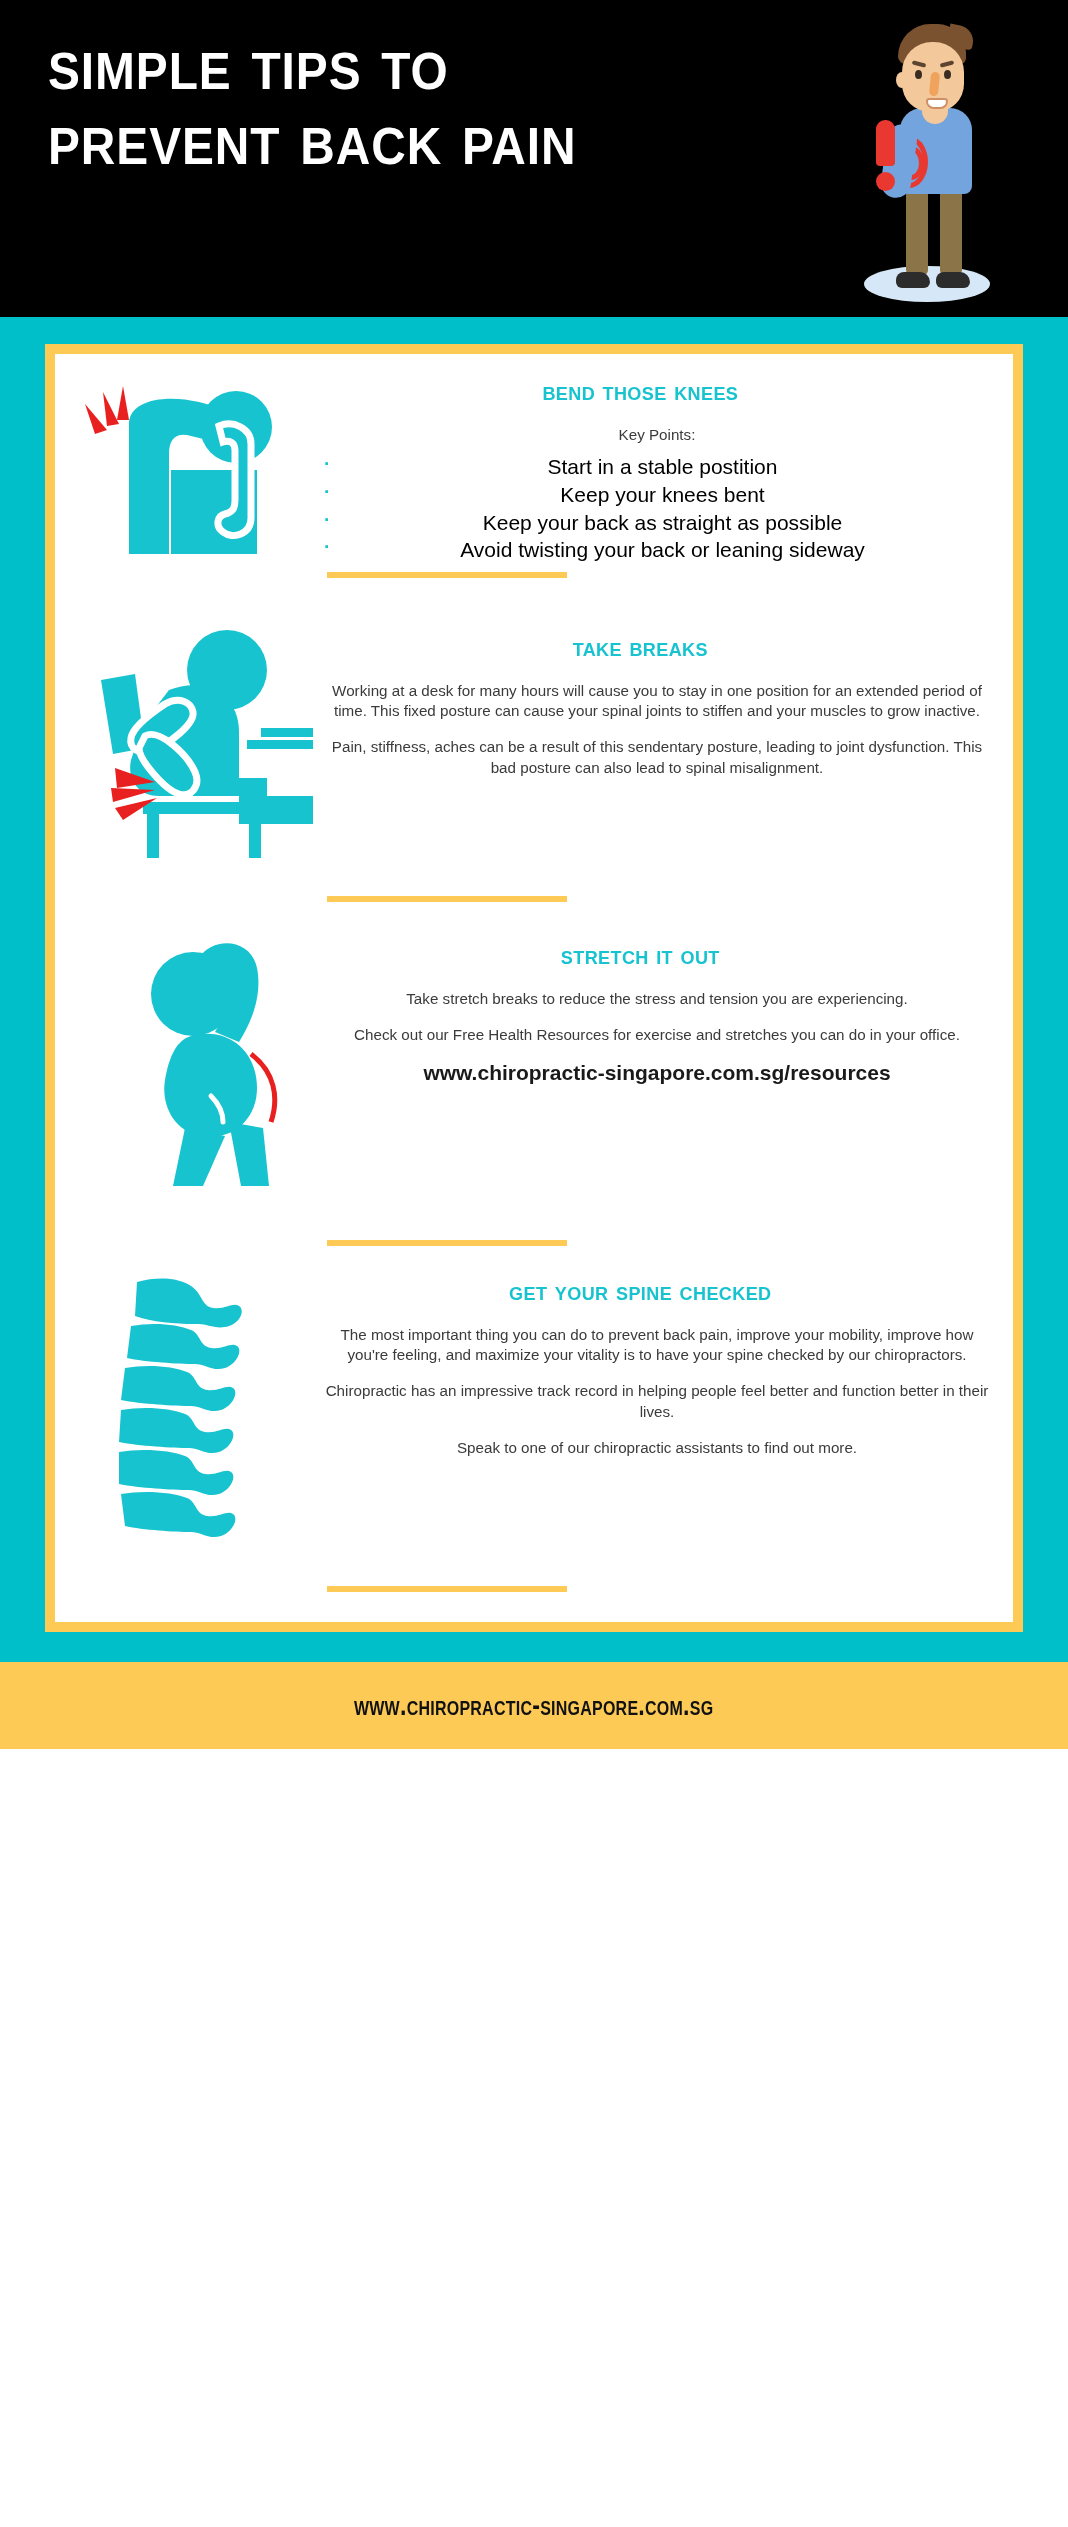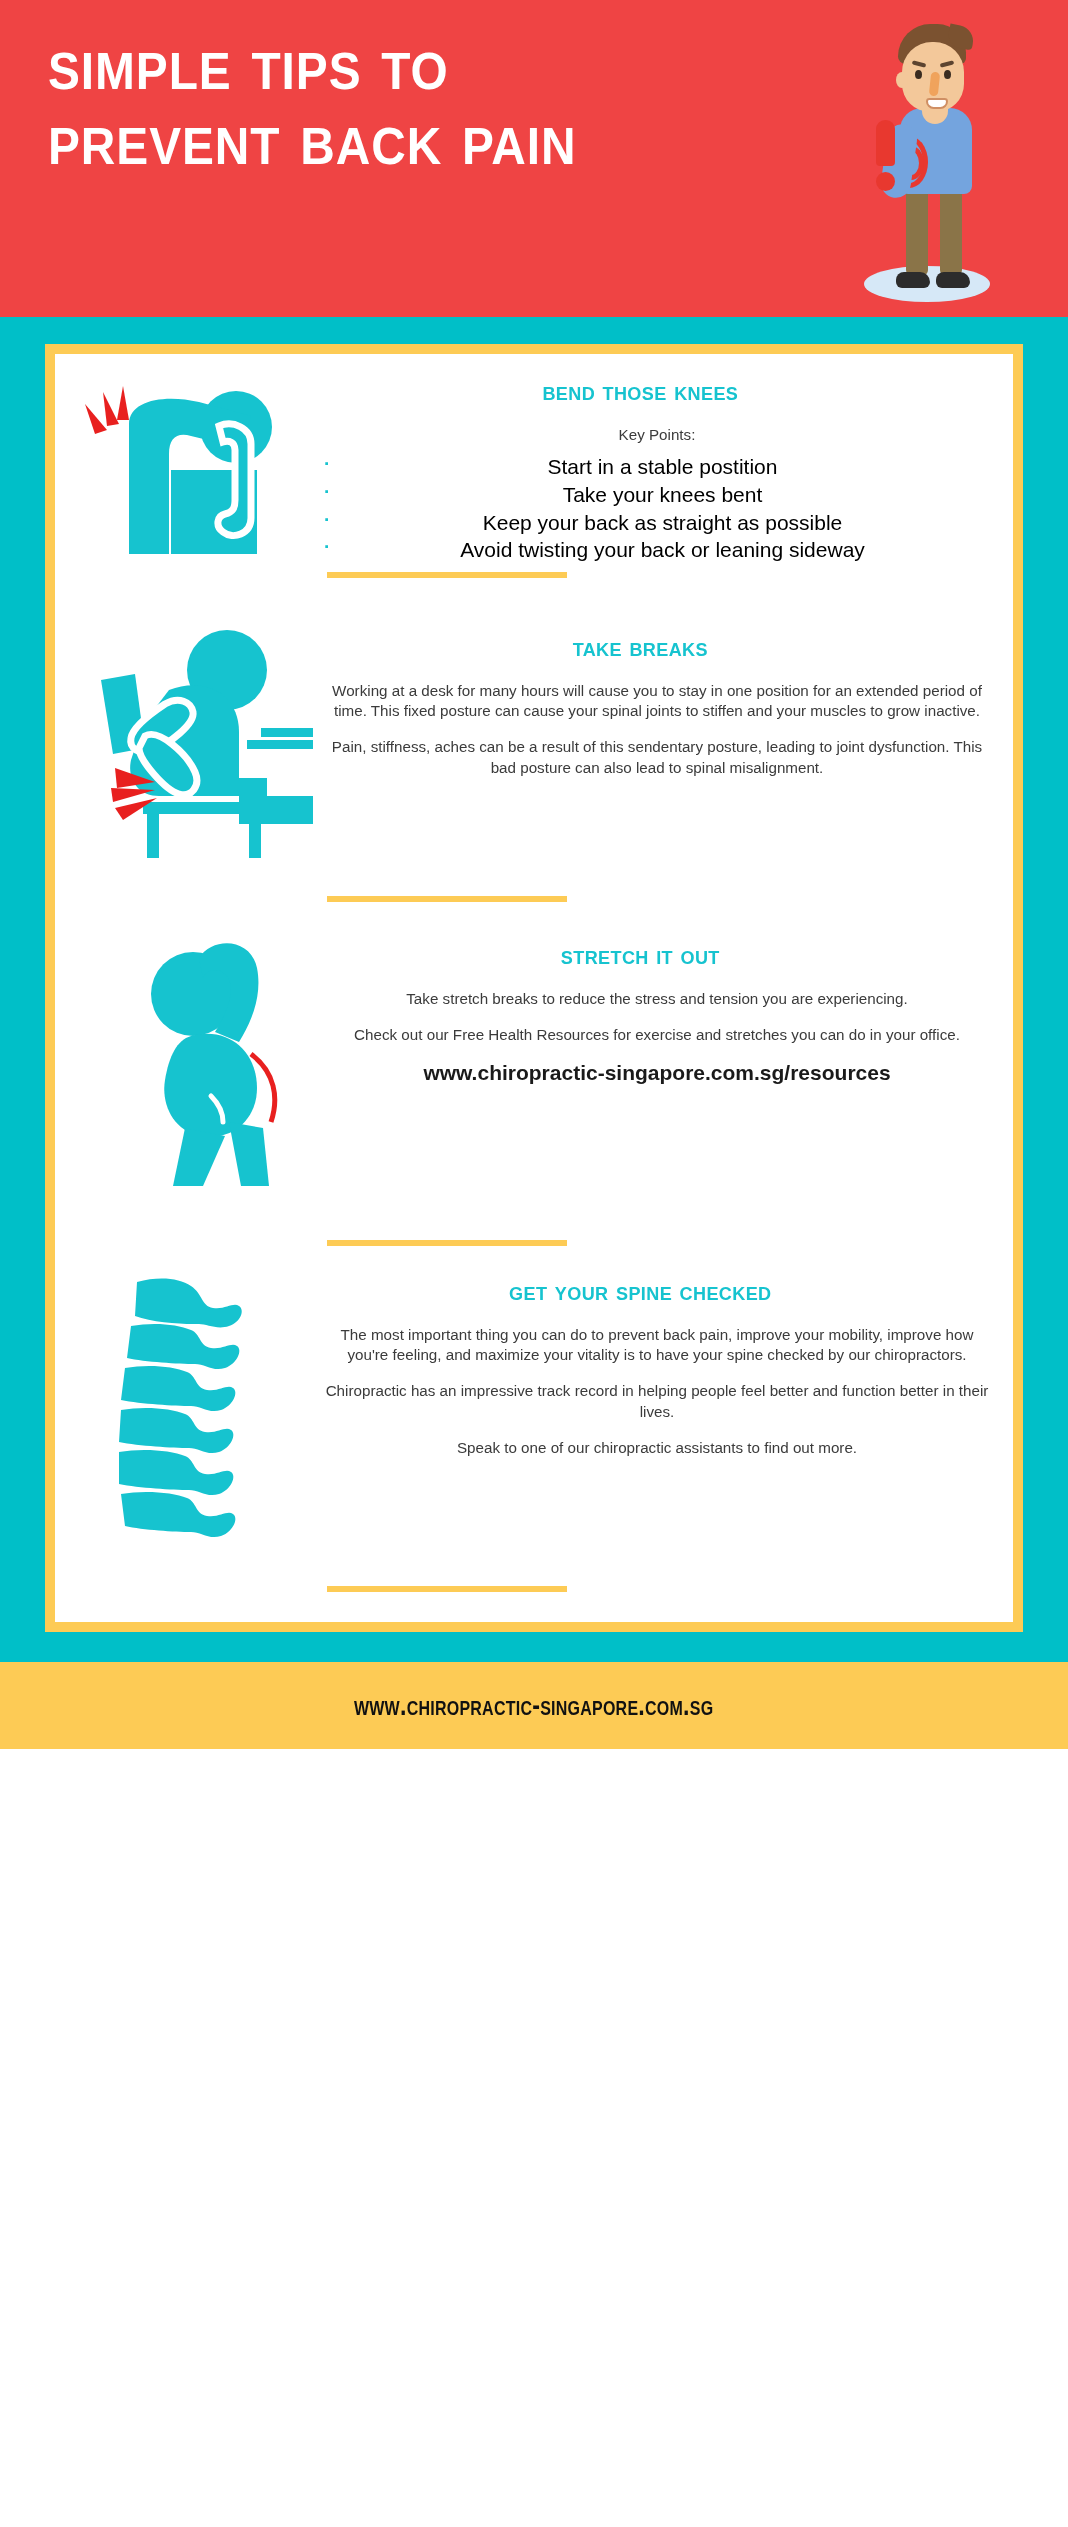--- a/index.html
+++ b/index.html
@@ -7,21 +7,21 @@
   body {
     width: 1068px; height: 2527px;
     font-family: "Liberation Sans", sans-serif;
     overflow: hidden; position: relative;
   }
 
   
   .header {
     position: relative;
     height: 317px;
-    background: #ef4444;
+    background: #000000;
     overflow: hidden;
   }
   .header-title {
     position: absolute;
     left: 48px; top: 26px;
     width: 780px;
     color: #ffffff;
     font-family: "Liberation Sans Narrow", "Liberation Sans", sans-serif;
     font-weight: 700;
     font-size: 74px;
@@ -279,21 +279,21 @@
         <path d="M56 52 C56 28, 92 22, 126 30 L178 44 L168 76 L118 64 C104 60, 96 66, 96 82 L96 182 L56 182 Z" fill="#16C3CF"></path>
         <rect x="98" y="98" width="86" height="84" fill="#16C3CF"></rect>
         <path d="M146 54 C160 48, 178 56, 178 72 L178 146 C178 162, 160 168, 150 160 C142 154, 144 144, 152 142 C160 140, 162 136, 162 128 L162 78 C162 70, 156 68, 150 70 Z" fill="#16C3CF" stroke="#ffffff" stroke-width="7"></path>
       </svg>
     </div>
     <div class="tip-text">
       <div class="tip-title">Bend Those Knees</div>
       <div class="tip-p tight">Key Points:</div>
       <ul class="bullets">
         <li>Start in a stable postition</li>
-        <li>Take your knees bent</li>
+        <li>Keep your knees bent</li>
         <li>Keep your back as straight as possible</li>
         <li>Avoid twisting your back or leaning sideway</li>
       </ul>
     </div>
   </div>
 
   <div class="divider-wrap">
     <div class="divider-spacer"></div>
     <div class="divider"></div>
   </div>

